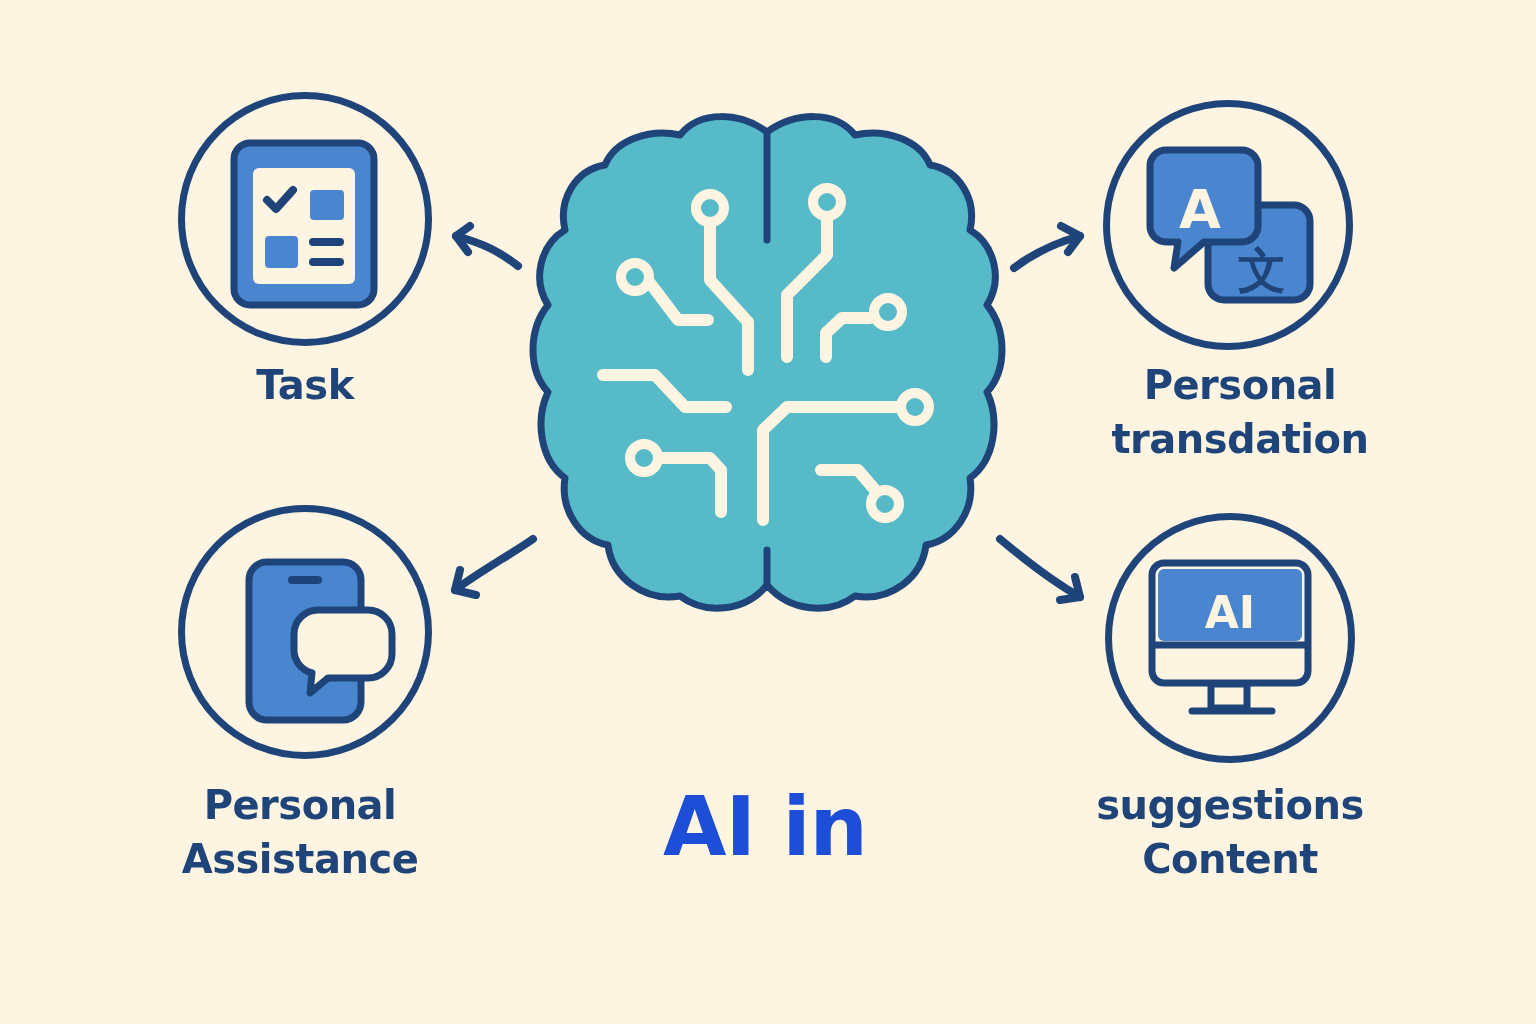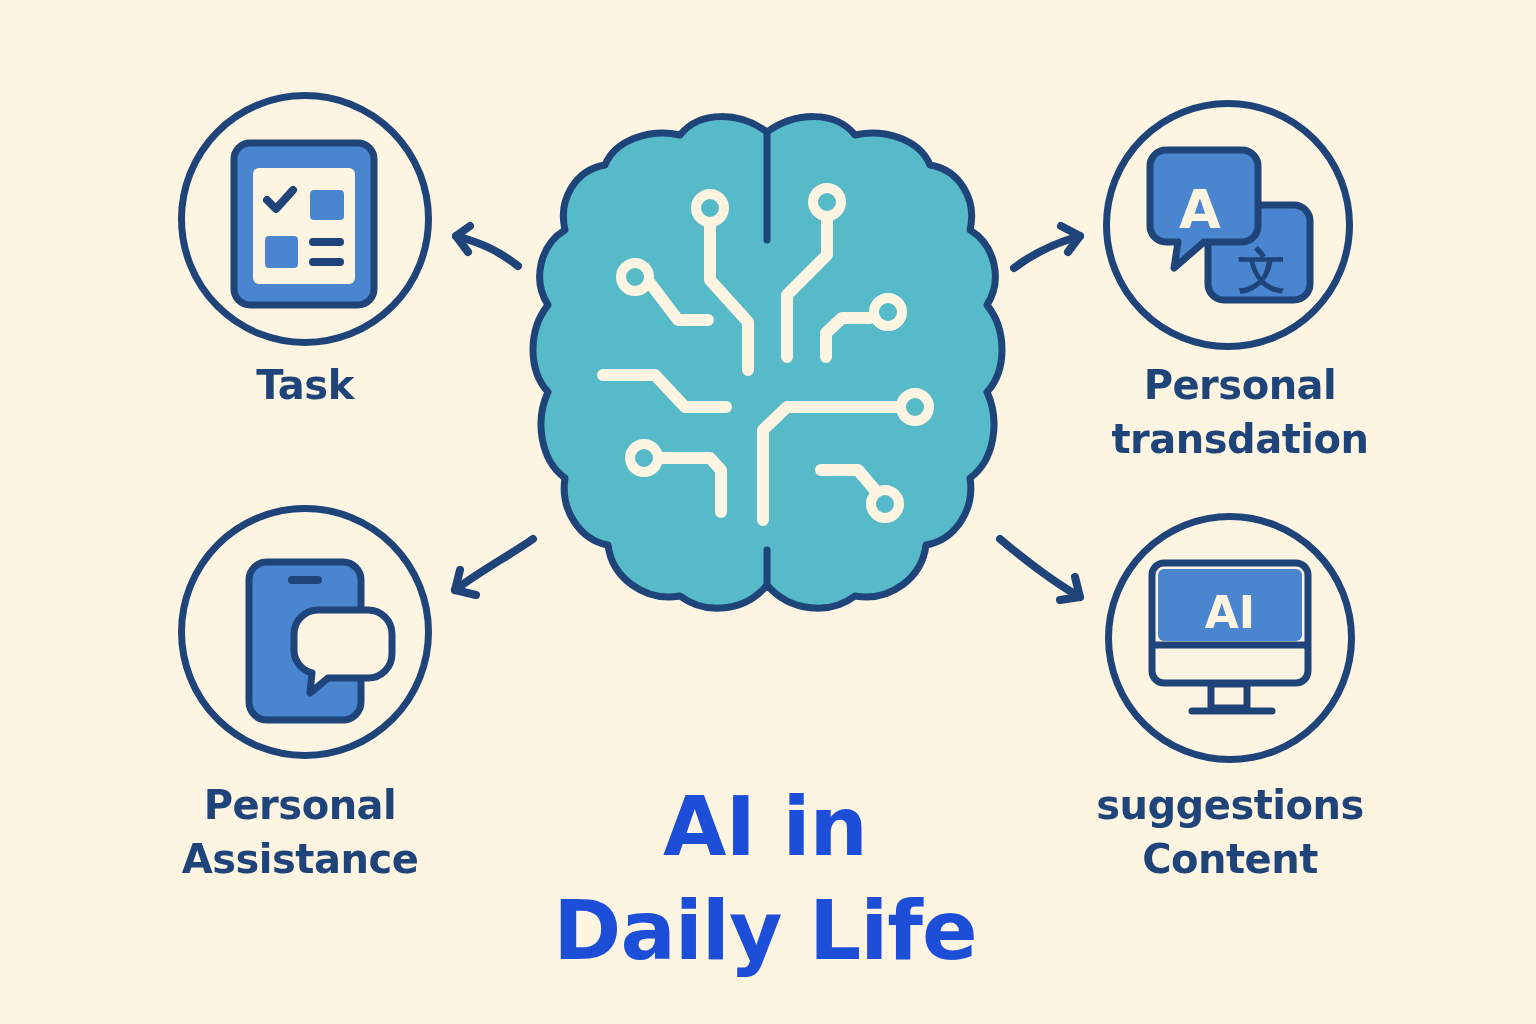--- a/index.html
+++ b/index.html
@@ -165,14 +165,13 @@
     <text x="1230" y="628" text-anchor="middle" font-family="DejaVu Sans, sans-serif" font-weight="bold" font-size="44" fill="#FDF5E1">AI</text>
   </svg>
   <div class="label" style="left:1050px;top:778px;width:360px;">
     <span>suggestions</span>
     <span>Content</span>
   </div>
 </div>
 
 <div class="title">
   <span>AI in</span>
-  <span>Daily Life</span>
 </div>
 
 </body></html>

